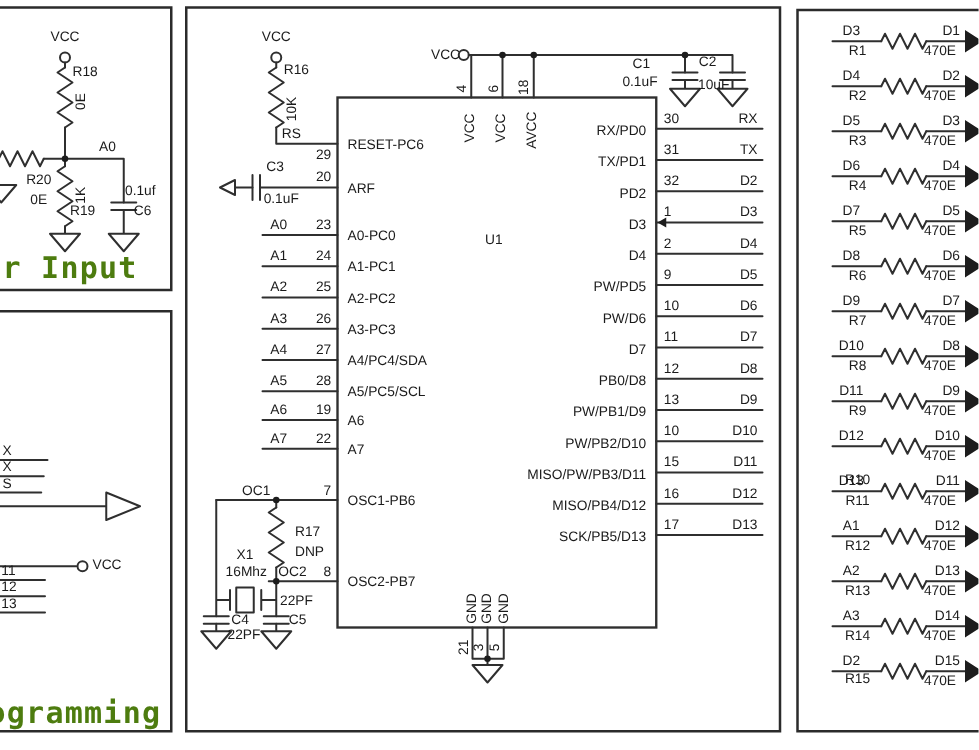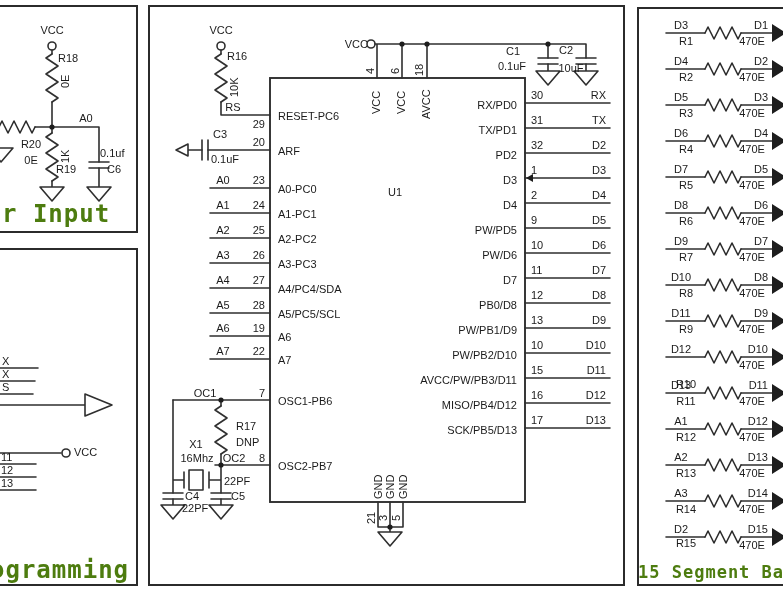--- a/index.html
+++ b/index.html
@@ -227,21 +227,21 @@
   <span class="t r" style="left:548px;top:264px;width:58px">D7</span>
   <span class="t r" style="left:370px;top:299px;width:147px">PB0/D8</span>
   <span class="t" style="left:531px;top:289px">12</span>
   <span class="t r" style="left:548px;top:289px;width:58px">D8</span>
   <span class="t r" style="left:370px;top:324px;width:147px">PW/PB1/D9</span>
   <span class="t" style="left:531px;top:314px">13</span>
   <span class="t r" style="left:548px;top:314px;width:58px">D9</span>
   <span class="t r" style="left:370px;top:349px;width:147px">PW/PB2/D10</span>
   <span class="t" style="left:531px;top:339px">10</span>
   <span class="t r" style="left:548px;top:339px;width:58px">D10</span>
-  <span class="t r" style="left:370px;top:374px;width:147px">AVCC/PW/PB3/D11</span>
+  <span class="t r" style="left:370px;top:374px;width:147px">MISO/PW/PB3/D11</span>
   <span class="t" style="left:531px;top:364px">15</span>
   <span class="t r" style="left:548px;top:364px;width:58px">D11</span>
   <span class="t r" style="left:370px;top:399px;width:147px">MISO/PB4/D12</span>
   <span class="t" style="left:531px;top:389px">16</span>
   <span class="t r" style="left:548px;top:389px;width:58px">D12</span>
   <span class="t r" style="left:370px;top:424px;width:147px">SCK/PB5/D13</span>
   <span class="t" style="left:531px;top:414px">17</span>
   <span class="t r" style="left:548px;top:414px;width:58px">D13</span>
 
   <span class="t v" style="left:372px;top:499px">GND</span>
@@ -306,15 +306,14 @@
   <span class="t r" style="left:722px;top:451px;width:46px">D13</span>
   <span class="t c" style="left:659px;top:487px;width:44px">A3</span>
   <span class="t c" style="left:664px;top:503px;width:44px">R14</span>
   <span class="t c" style="left:729px;top:503px;width:46px">470E</span>
   <span class="t r" style="left:722px;top:487px;width:46px">D14</span>
   <span class="t c" style="left:659px;top:523px;width:44px">D2</span>
   <span class="t c" style="left:664px;top:537px;width:44px">R15</span>
   <span class="t c" style="left:729px;top:539px;width:46px">470E</span>
   <span class="t r" style="left:722px;top:523px;width:46px">D15</span>
 
-  <span class="ttl" style="left:638px;top:563px">15 Segment Ba</span>
 
 </div>
 
 </body></html>

